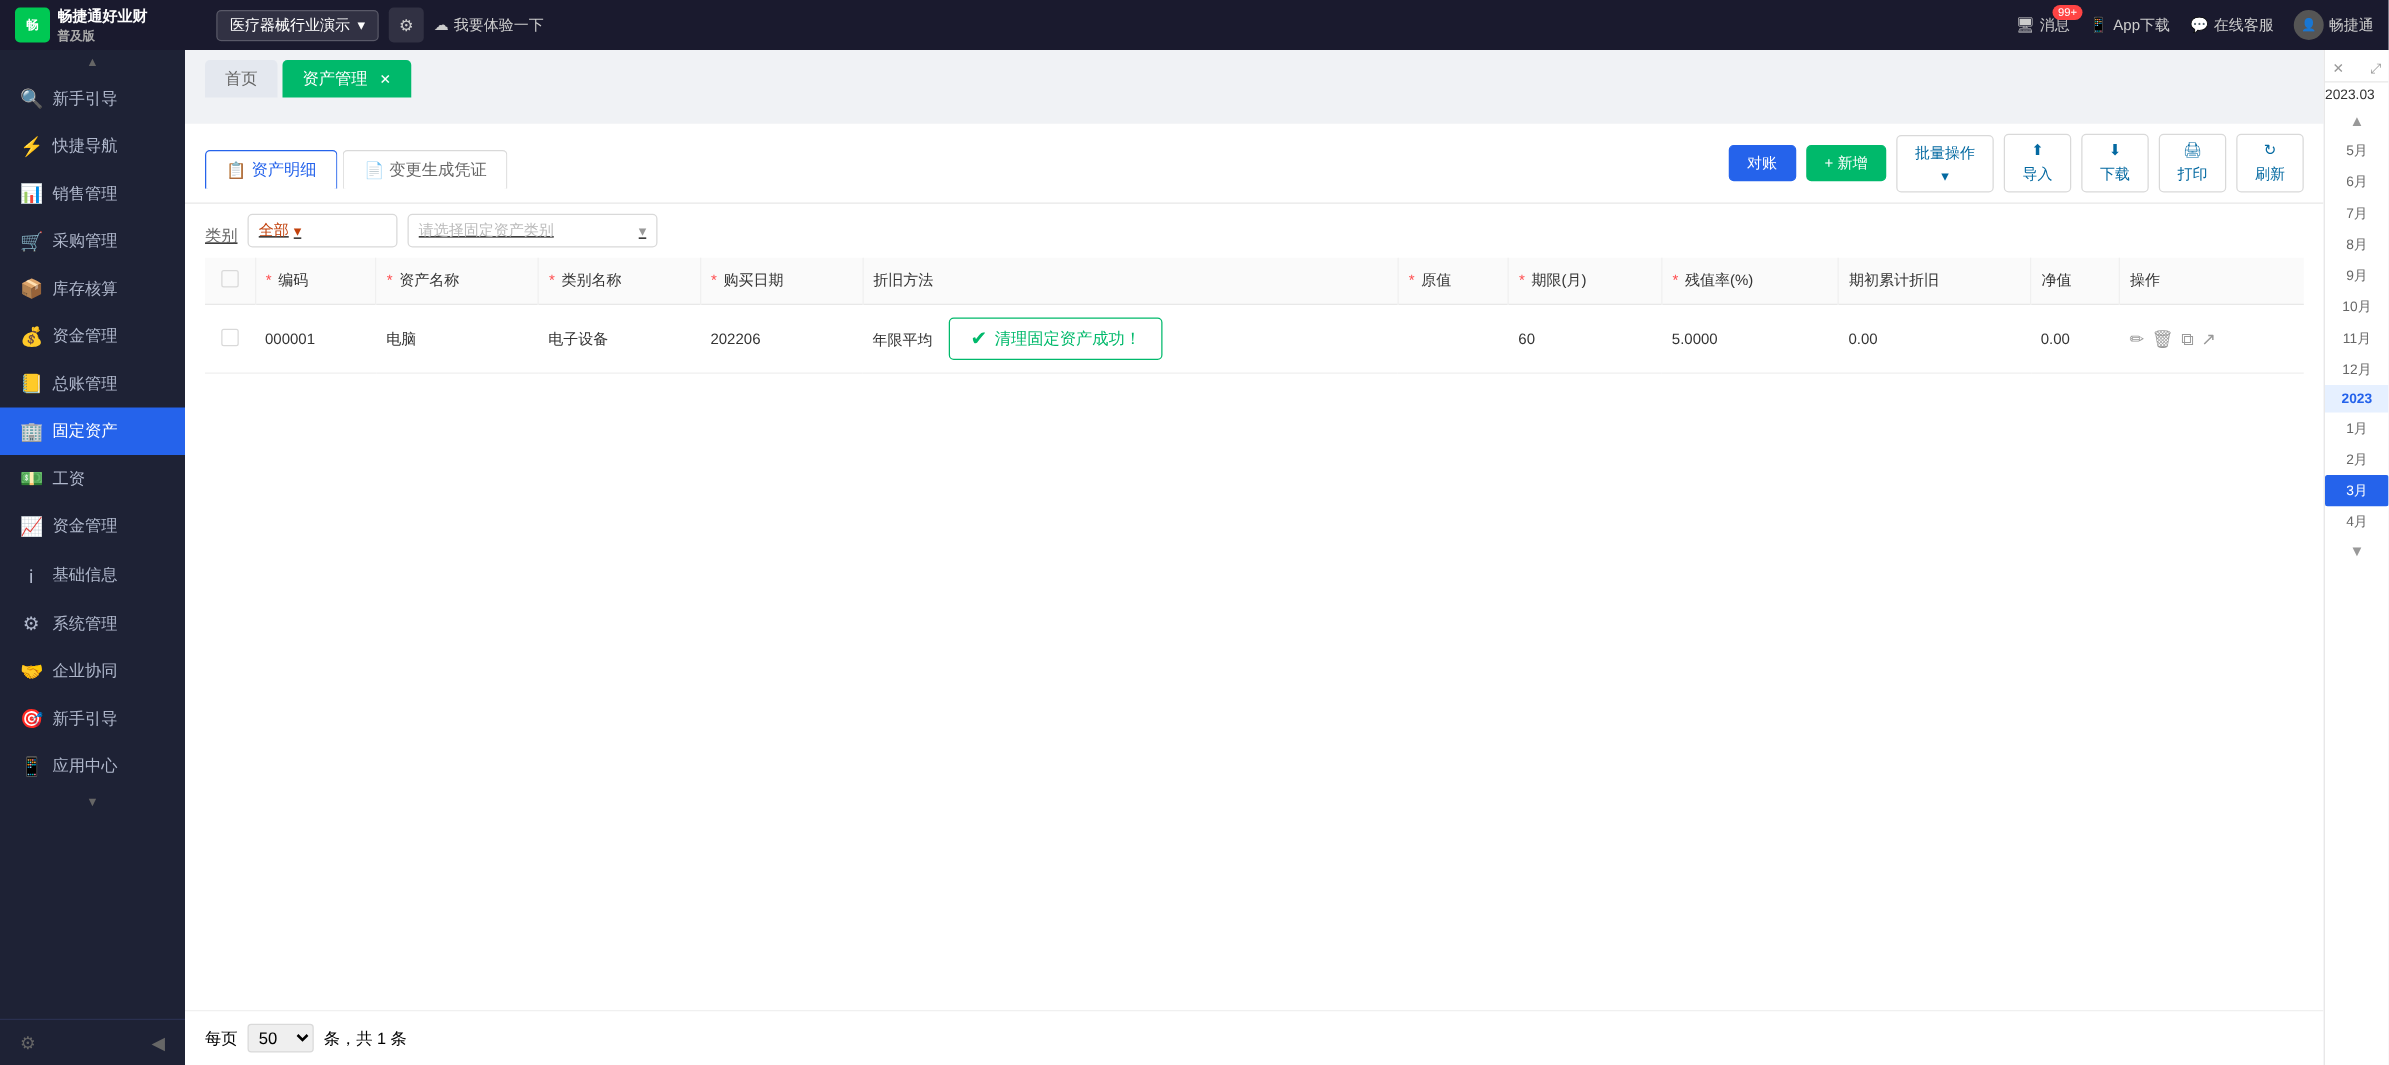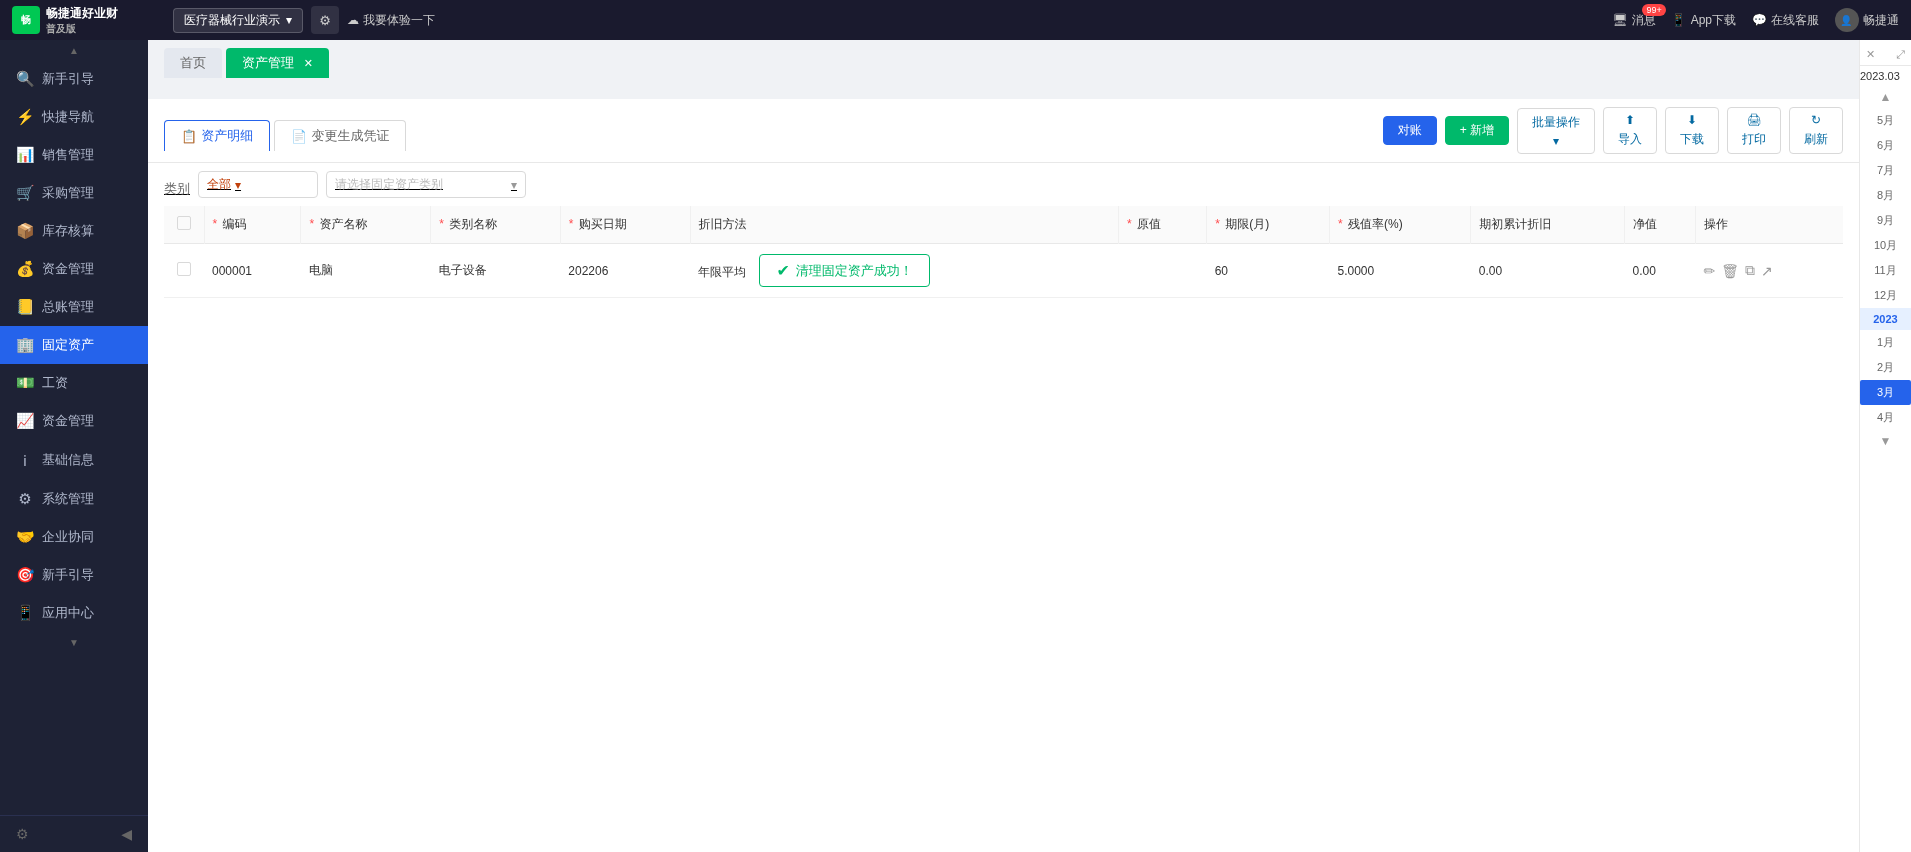--- a/index.html
+++ b/index.html
@@ -665,20 +665,30 @@
                   <span class="row-action-icon">🗑</span>
                   <span class="row-action-icon">⧉</span>
                   <span class="row-action-icon">↗</span>
                 </div>
               </td>
             </tr>
           </tbody>
         </table>
       </div>
 
+      <div class="pagination-bar">
+        <span>每页</span>
+        <select>
+          <option>50</option>
+          <option>10</option>
+          <option>20</option>
+          <option>100</option>
+        </select>
+        <span>条，共 1 条</span>
+      </div>
 
     </div>
   </div>
 
   <div class="right-panel">
     <div class="right-panel-header">
       <span class="right-panel-close">✕</span>
       <span class="right-panel-expand">⤢</span>
     </div>
     <div class="year-label">2023.03</div>

